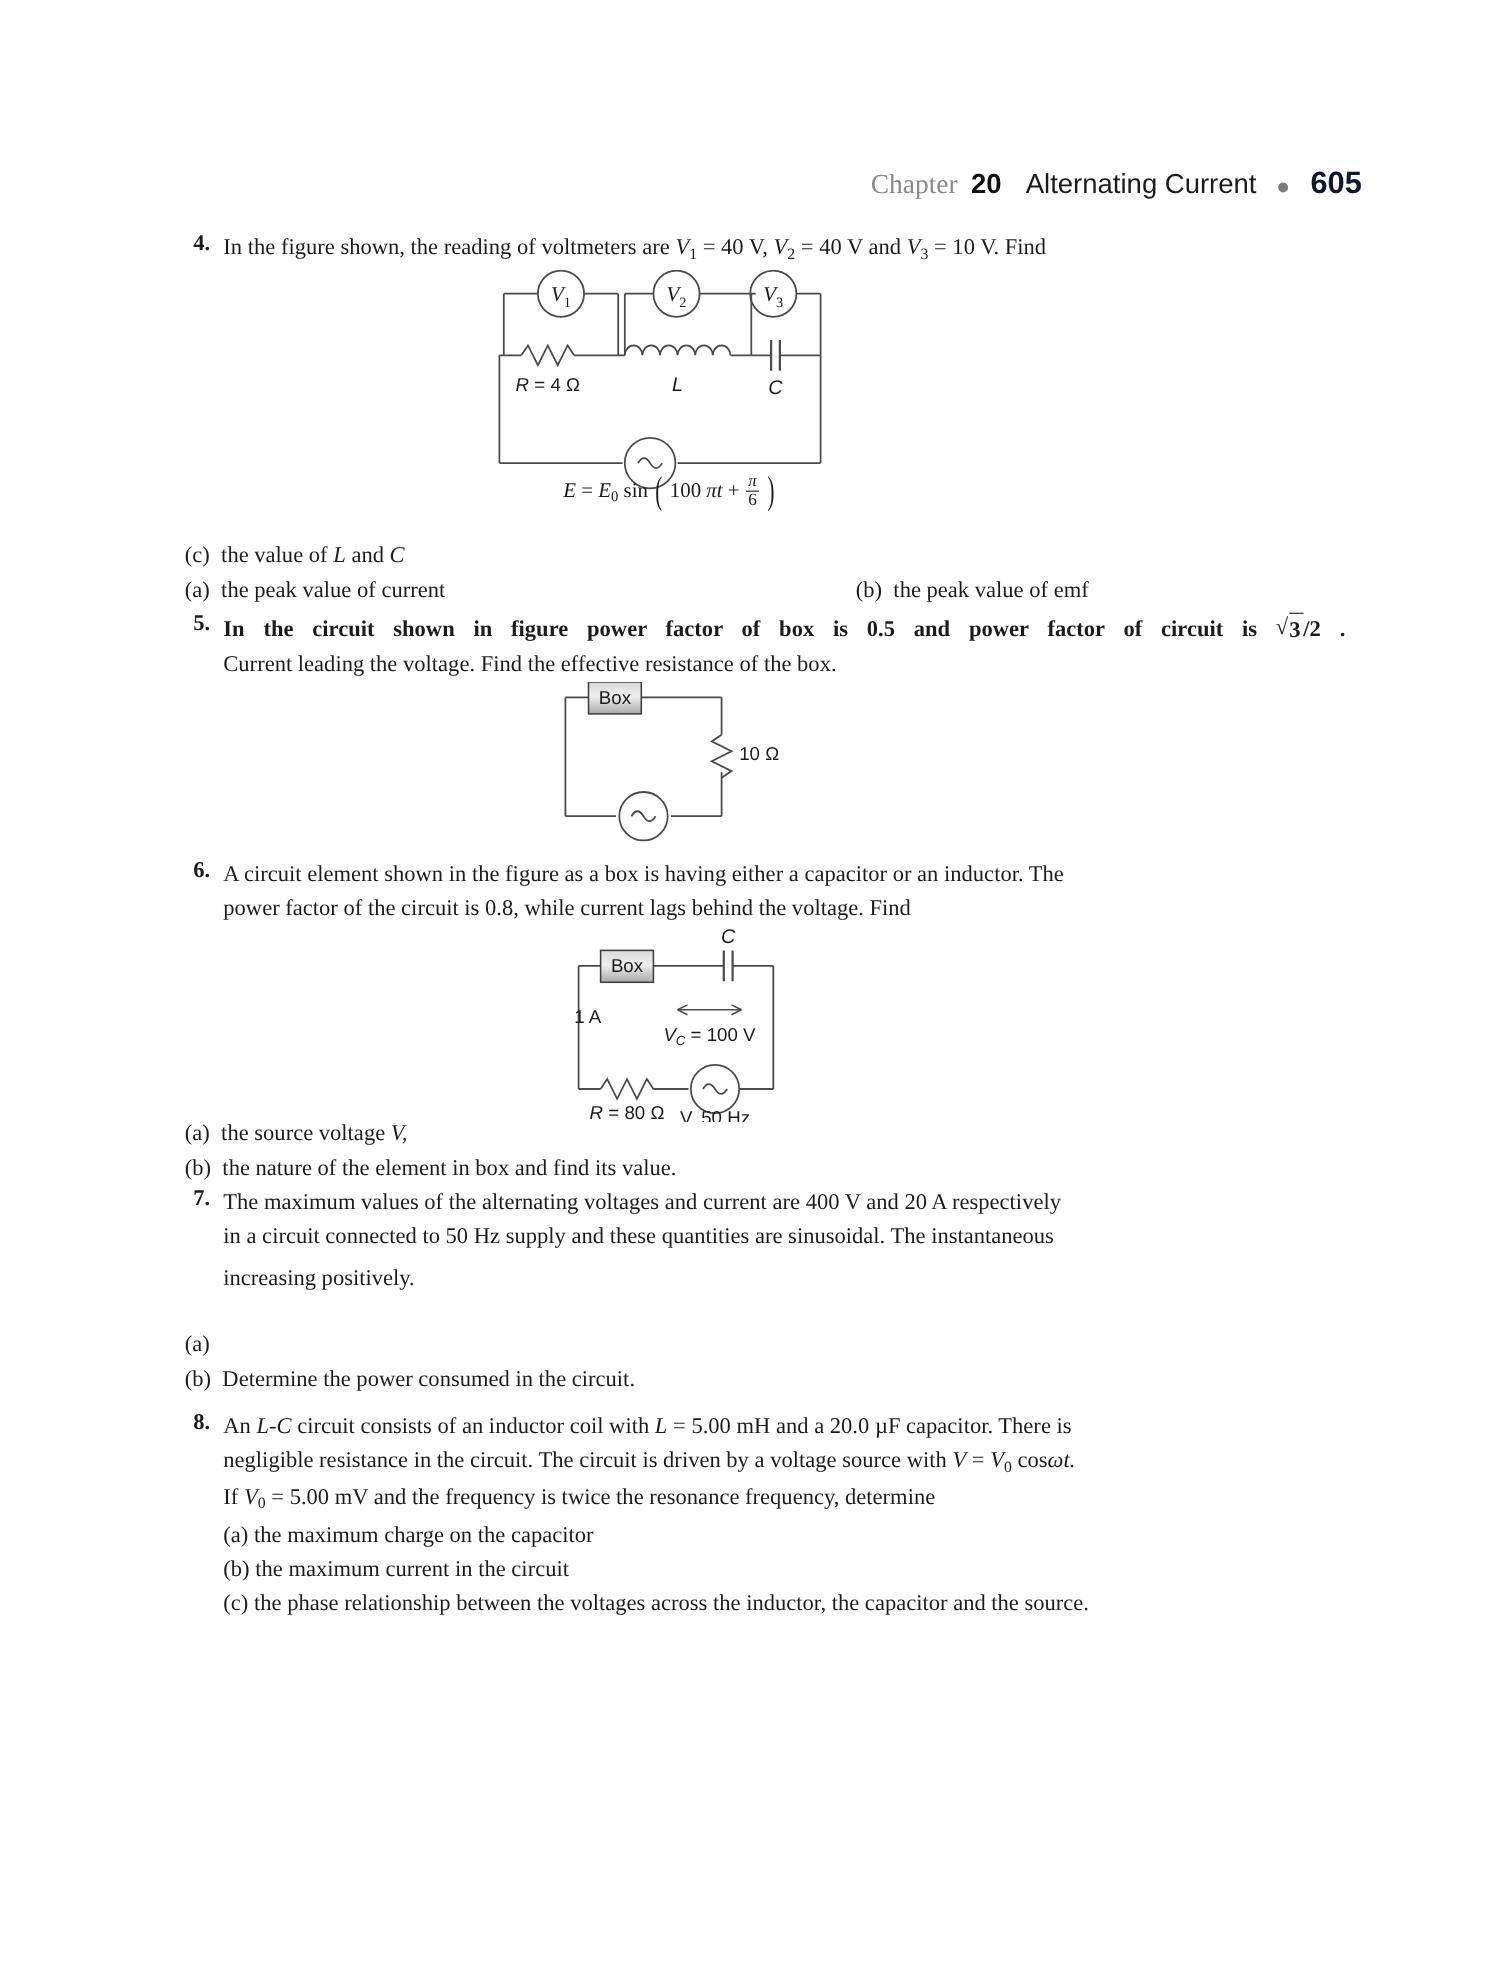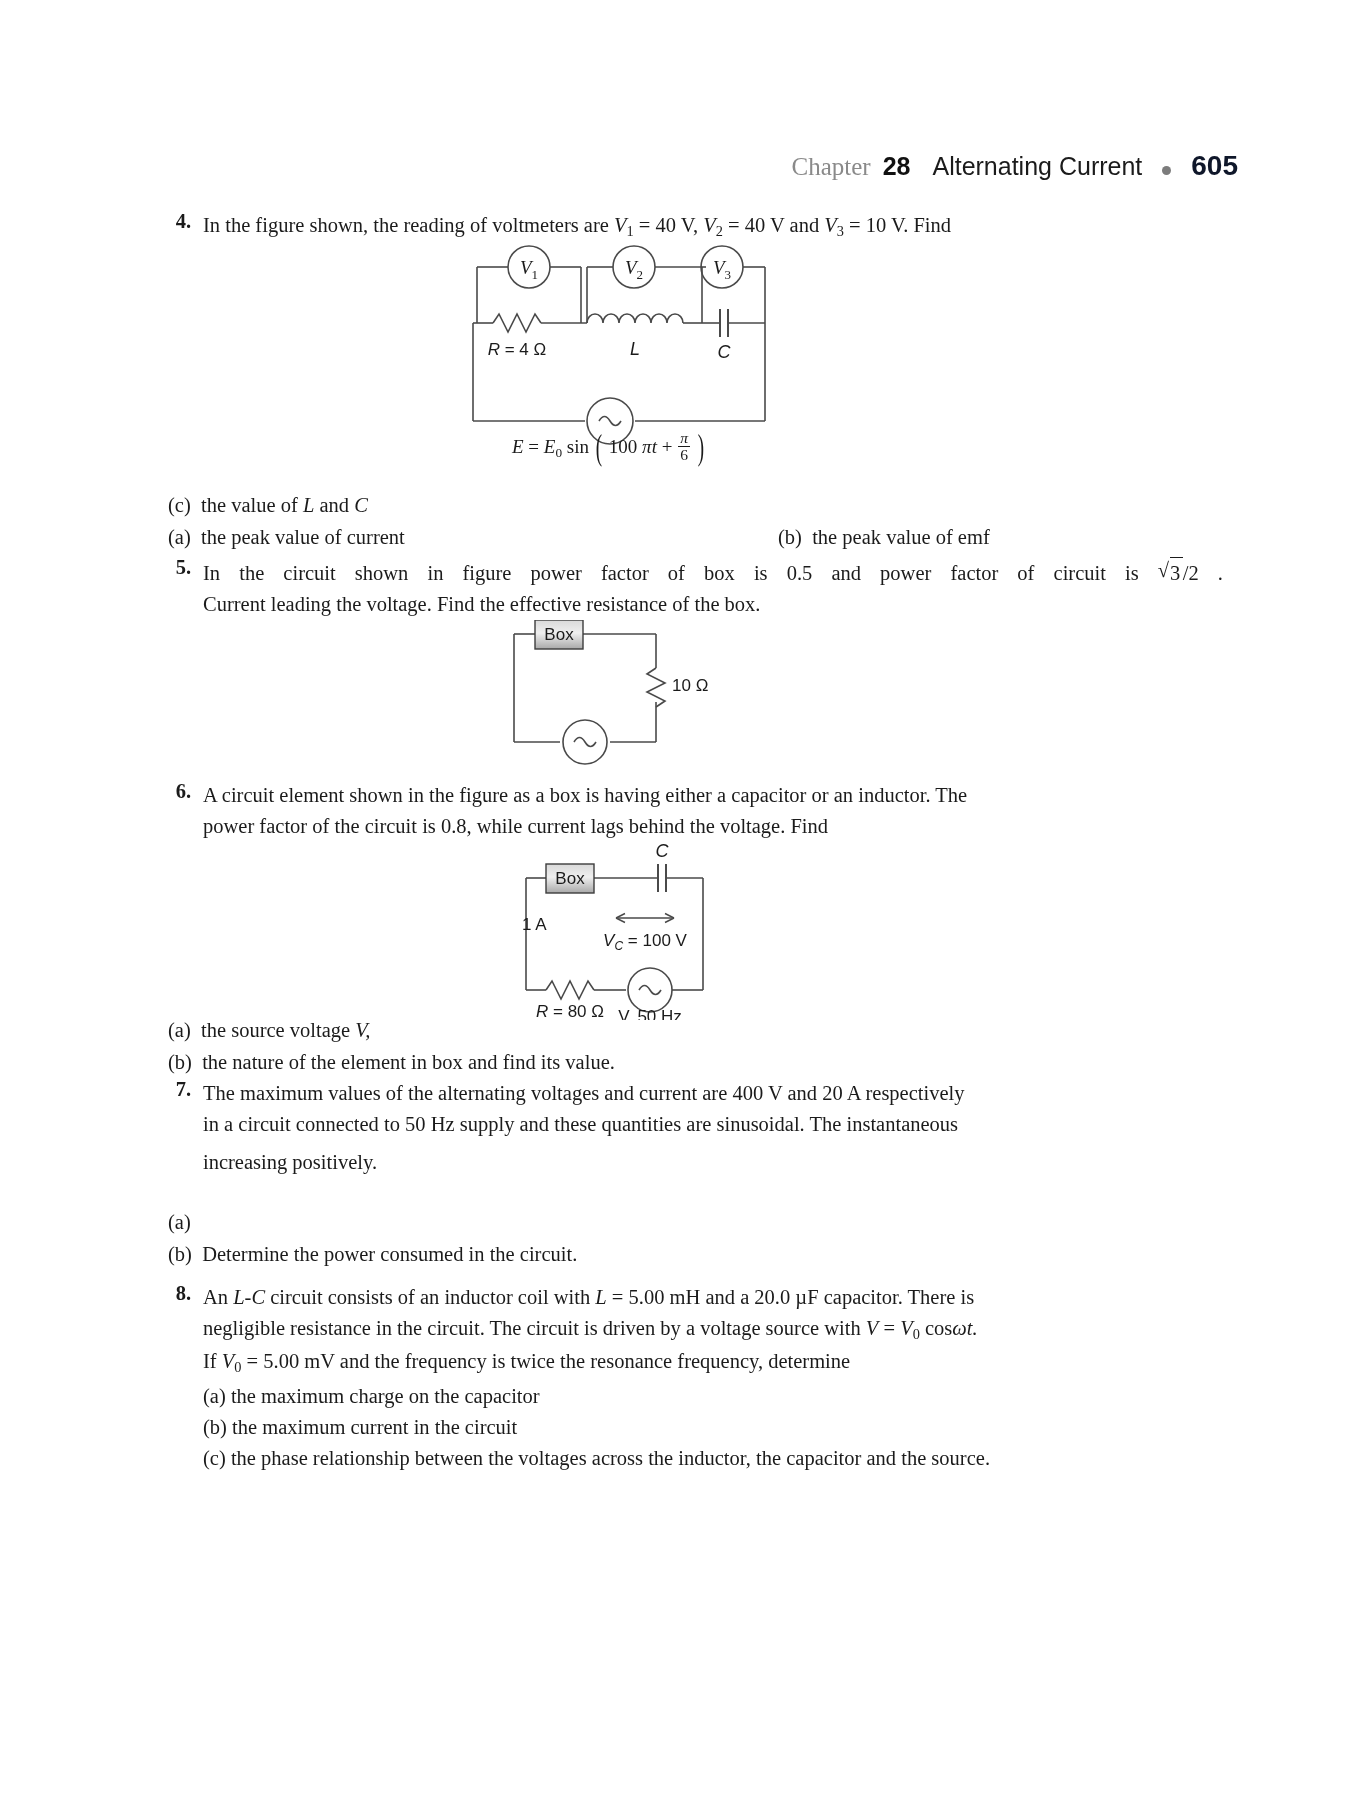--- a/index.html
+++ b/index.html
@@ -29,21 +29,21 @@
   .hd-page { font-size:28px; font-weight:bold; color:#0f172a; }
 
   
   .prob { position:absolute; display:flex; }
   .pnum {
     width:36px; text-align:right; font-weight:bold; font-size:20.5px;
     flex:0 0 36px; padding-right:0;
   }
   .ptext { margin-left:12px; font-size:20.5px; line-height:1.52; }
   .ptext p { margin:0; }
-  .justify { text-align:justify; text-align-last:left; }
+  .justify { text-align:justify; text-align-last:left;font-weight:bold; }
 
   i, .it { font-style:italic; font-family:"Liberation Serif",serif; }
   .subn { font-size:0.7em; vertical-align:-0.28em; font-style:normal;}
   .nbs { white-space:nowrap; }
 
   
   .sqrt { display:inline-block; position:relative; padding-left:0.58em; }
   .sqrt::before {
     content:"\221A"; position:absolute; left:0; top:-0.06em; font-size:1.0em;
   }
@@ -72,36 +72,36 @@
   svg text { font-family:"Liberation Sans","DejaVu Sans",sans-serif; }
   .lbl-serif { font-family:"Liberation Serif",serif; }
 </style>
 </head>
 <body>
 
 <div class="page">
 
   <div class="header">
     <span class="hd-chapter">Chapter</span>
-    <span class="hd-num">28</span>
+    <span class="hd-num">20</span>
     <span class="hd-title">Alternating Current</span>
     <span class="hd-dot"></span>
     <span class="hd-page">605</span>
   </div>
 
   <div class="prob" style="top:210px; left:155px; width:1060px;">
     <div class="pnum">4.</div>
     <div class="ptext">
       <p>
         <span>In the figure shown, the reading of voltmeters are </span><span class="nbs"><i>V</i><span class="subn">1</span><span> = 40 V,</span></span>&nbsp;<span class="nbs"><i>V</i><span class="subn">2</span><span> = 40 V and </span></span><span class="nbs"><i>V</i><span class="subn">3</span><span> = 10 V. Find</span></span>
       </p>
     </div>
   </div>
 
-  <div class="fig" style="top:245px; left:457px;">
+  <div class="fig" style="top:245px; left:438px;">
     <svg width="330" height="240" viewBox="0 0 330 240">
       <g stroke="#4a4a4a" stroke-width="1.6" fill="none">
 
         <circle cx="72" cy="22" r="21"></circle>
         <path d="M20 22 H51"></path>
         <path d="M93 22 H124"></path>
         <path d="M20 22 V78"></path>
         <path d="M124 22 V78"></path>
 
         <circle cx="177" cy="22" r="21"></circle>

